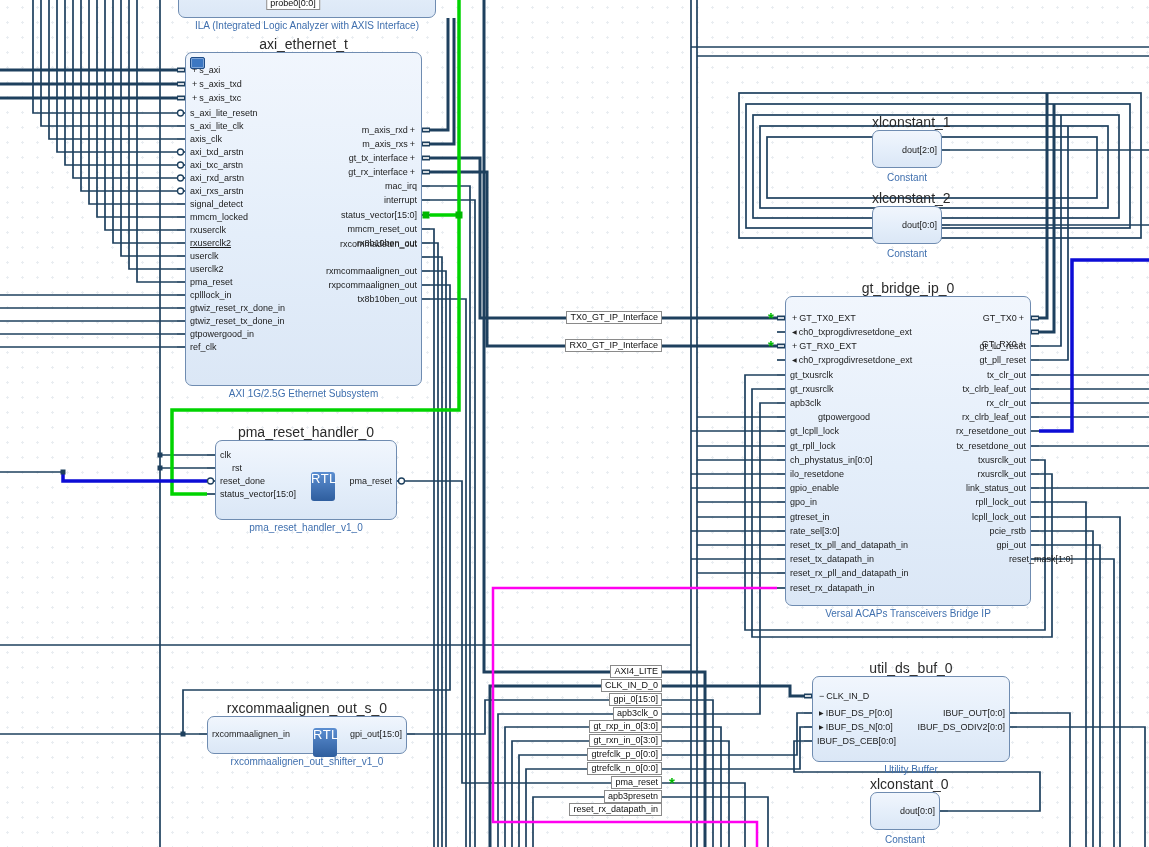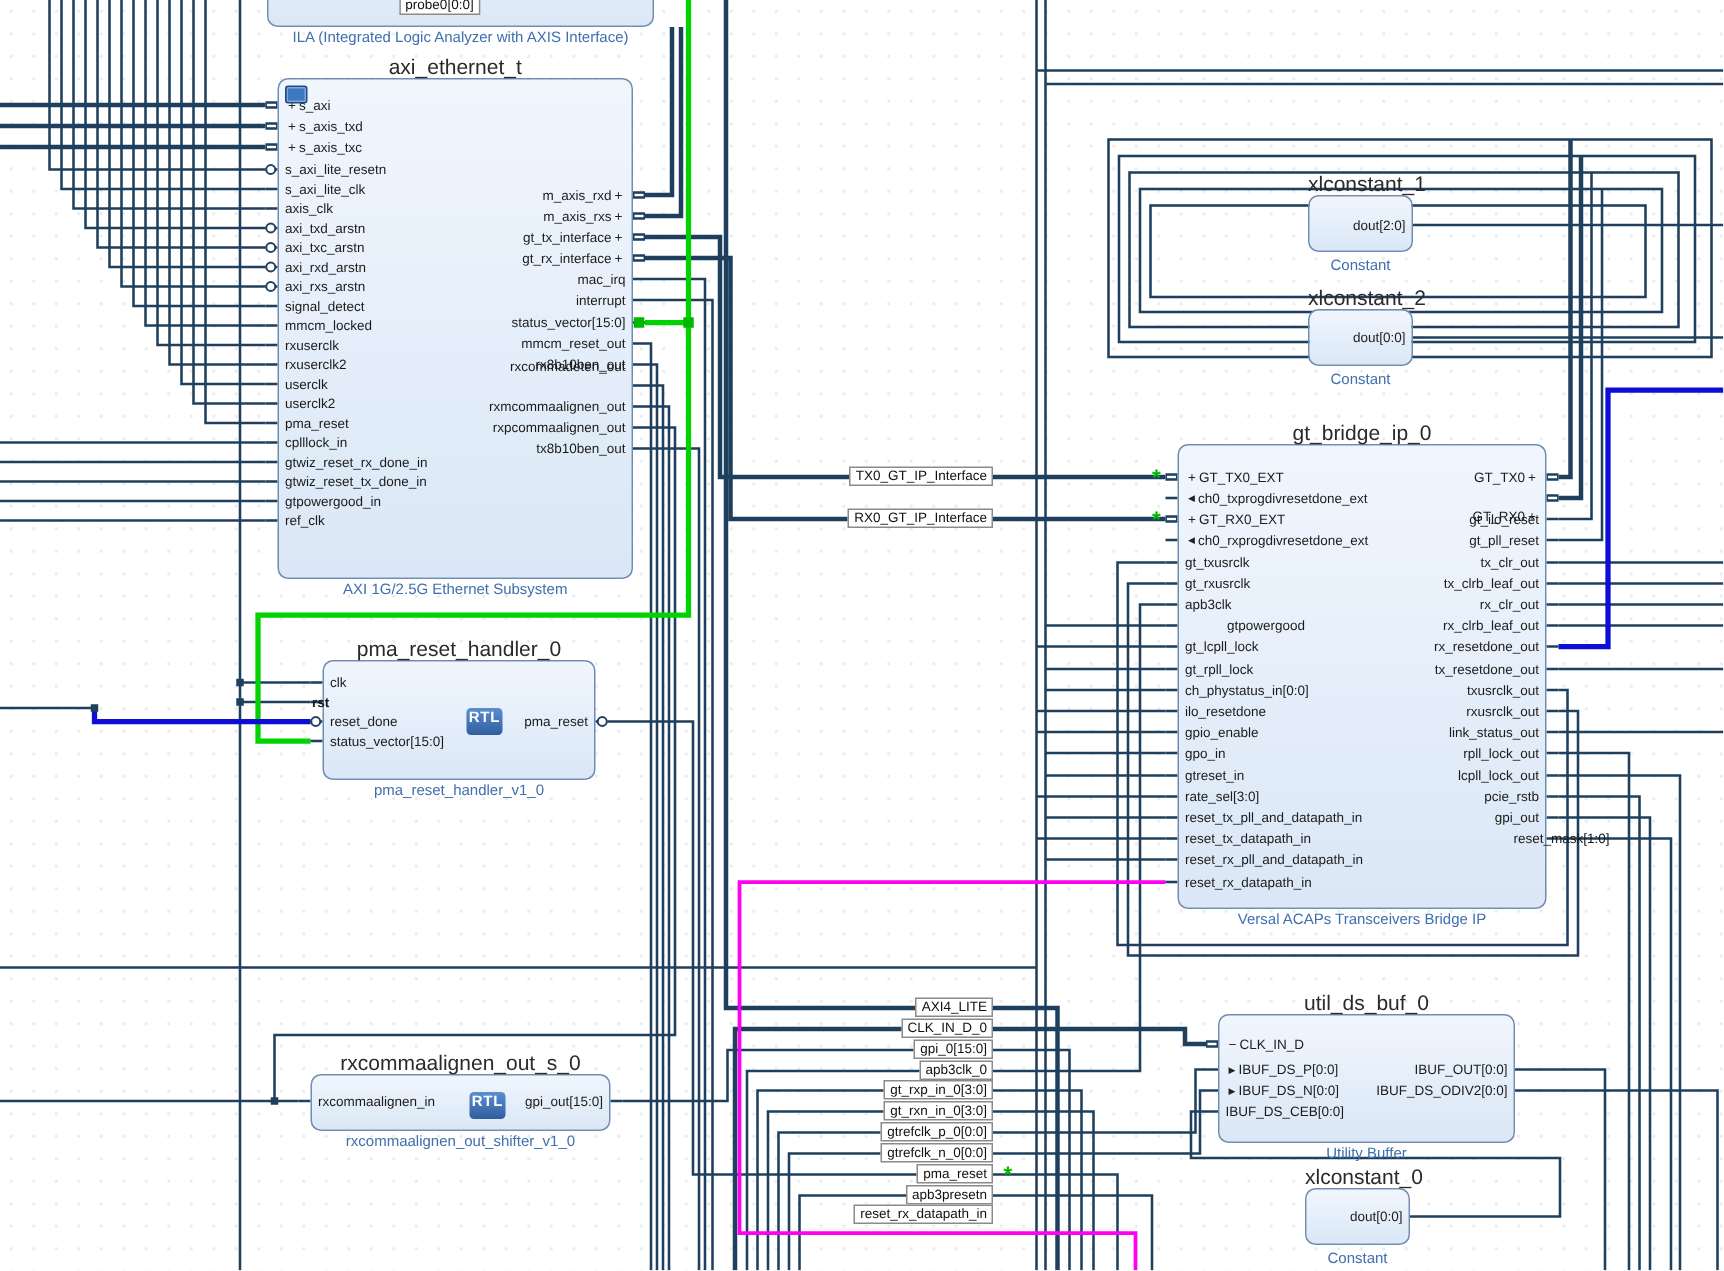--- a/index.html
+++ b/index.html
@@ -14,22 +14,22 @@
        background:linear-gradient(180deg,#f1f6fd 0%,#e4eefa 55%,#dbe7f6 100%);}
   .blk-title{position:absolute;z-index:3;font-size:14px;color:#2a2a2a;text-align:center;white-space:nowrap;}
   .blk-sub{position:absolute;z-index:3;font-size:10px;color:#3f6fae;text-align:center;white-space:nowrap;}
   .port{position:absolute;z-index:3;height:12px;line-height:12px;font-size:9px;color:#1b1b1b;white-space:nowrap;}
   .port-l{text-align:left;}
   .port-r{text-align:right;}
   .mk{display:inline-block;margin:0 2px;font-size:9px;color:#222;}
   .mk-tri{font-size:6px;transform:translateY(-1px);}
   .netlabel{position:absolute;z-index:5;height:13px;line-height:11px;font-size:9px;color:#101010;
             background:#ffffff;border:1px solid #8a8a8a;padding:0 3px;white-space:nowrap;box-sizing:border-box;}
-  .rtl-badge{position:absolute;z-index:4;width:24px;height:18px;line-height:13px;border-radius:3px;
-             background:linear-gradient(180deg,#5b8ed1,#2f5e9e);color:#fff;font-size:10px;font-weight:bold;
+  .rtl-badge{position:absolute;z-index:4;width:24px;height:29px;line-height:13px;border-radius:3px;
+             background:linear-gradient(180deg,#5b8ed1,#2f5e9e);color:#fff;font-size:13px;font-weight:normal;
              text-align:center;letter-spacing:.5px;}
   .ip-icon{position:absolute;z-index:4;width:13px;height:10px;border-radius:2px;background:#3c77c2;
            border:1px solid #1f4c86;box-shadow:inset 0 0 0 1px rgba(255,255,255,.35);}
 </style>
 </head>
 <body>
 
 <div id="canvas">
   <svg id="wires" width="1149" height="847">
       <polyline points="33,0 33,113 177,113" fill="none" stroke="#1e405e" stroke-width="1.7"></polyline>
@@ -260,21 +260,21 @@
     <div class="port port-l" style="left: 190px; top: 107px; width: 227px;"><span>s_axi_lite_resetn</span></div>
     <div class="port port-l" style="left: 190px; top: 120px; width: 227px;"><span>s_axi_lite_clk</span></div>
     <div class="port port-l" style="left: 190px; top: 133px; width: 227px;"><span>axis_clk</span></div>
     <div class="port port-l" style="left: 190px; top: 146px; width: 227px;"><span>axi_txd_arstn</span></div>
     <div class="port port-l" style="left: 190px; top: 159px; width: 227px;"><span>axi_txc_arstn</span></div>
     <div class="port port-l" style="left: 190px; top: 172px; width: 227px;"><span>axi_rxd_arstn</span></div>
     <div class="port port-l" style="left: 190px; top: 185px; width: 227px;"><span>axi_rxs_arstn</span></div>
     <div class="port port-l" style="left: 190px; top: 198px; width: 227px;"><span>signal_detect</span></div>
     <div class="port port-l" style="left: 190px; top: 211px; width: 227px;"><span>mmcm_locked</span></div>
     <div class="port port-l" style="left: 190px; top: 224px; width: 227px;"><span>rxuserclk</span></div>
-    <div class="port port-l" style="left: 190px; top: 237px; width: 227px;"><span>rxuserclk2</span></div>
+    <div class="port port-l" style="left: 190px; top: 237px; width: 227px; text-decoration: underline;"><span>rxuserclk2</span></div>
     <div class="port port-l" style="left: 190px; top: 250px; width: 227px;"><span>userclk</span></div>
     <div class="port port-l" style="left: 190px; top: 263px; width: 227px;"><span>userclk2</span></div>
     <div class="port port-l" style="left: 190px; top: 276px; width: 227px;"><span>pma_reset</span></div>
     <div class="port port-l" style="left: 190px; top: 289px; width: 227px;"><span>cplllock_in</span></div>
     <div class="port port-l" style="left: 190px; top: 302px; width: 227px;"><span>gtwiz_reset_rx_done_in</span></div>
     <div class="port port-l" style="left: 190px; top: 315px; width: 227px;"><span>gtwiz_reset_tx_done_in</span></div>
     <div class="port port-l" style="left: 190px; top: 328px; width: 227px;"><span>gtpowergood_in</span></div>
     <div class="port port-l" style="left: 190px; top: 341px; width: 227px;"><span>ref_clk</span></div>
     <div class="port port-r" style="left: 190px; top: 124px; width: 227px;"><span>m_axis_rxd</span><span class="mk">+</span></div>
     <div class="port port-r" style="left: 190px; top: 138px; width: 227px;"><span>m_axis_rxs</span><span class="mk">+</span></div>
@@ -336,21 +336,21 @@
     <div class="port port-r" style="left: 790px; top: 496px; width: 236px;"><span>rpll_lock_out</span></div>
     <div class="port port-r" style="left: 790px; top: 511px; width: 236px;"><span>lcpll_lock_out</span></div>
     <div class="port port-r" style="left: 790px; top: 525px; width: 236px;"><span>pcie_rstb</span></div>
     <div class="port port-r" style="left: 790px; top: 539px; width: 236px;"><span>gpi_out</span></div>
     <div class="port port-r" style="left: 790px; top: 553px; width: 236px; margin-left: 47px;"><span>reset_mask[1:0]</span></div>
     <div class="blk" style="left: 215px; top: 440px; width: 182px; height: 80px;"></div>
     <div class="blk-title" style="left: 215px; top: 424px; width: 182px;">pma_reset_handler_0</div>
     <div class="blk-sub" style="left: 203px; top: 522px; width: 206px;">pma_reset_handler_v1_0</div>
     <div class="rtl-badge" style="left: 311px; top: 472px;">RTL</div>
     <div class="port port-l" style="left: 220px; top: 449px; width: 172px;"><span>clk</span></div>
-    <div class="port port-l" style="left: 208px; top: 462px; width: 172px; font-weight: bold;"><span>rst</span></div>
+    <div class="port port-l" style="left: 232px; top: 462px; width: 172px;"><span>rst</span></div>
     <div class="port port-l" style="left: 220px; top: 475px; width: 172px;"><span>reset_done</span></div>
     <div class="port port-l" style="left: 220px; top: 488px; width: 172px;"><span>status_vector[15:0]</span></div>
     <div class="port port-r" style="left: 220px; top: 475px; width: 172px;"><span>pma_reset</span></div>
     <div class="blk" style="left: 207px; top: 716px; width: 200px; height: 38px;"></div>
     <div class="blk-title" style="left: 207px; top: 700px; width: 200px;">rxcommaalignen_out_s_0</div>
     <div class="blk-sub" style="left: 195px; top: 756px; width: 224px;">rxcommaalignen_out_shifter_v1_0</div>
     <div class="rtl-badge" style="left: 313px; top: 728px;">RTL</div>
     <div class="port port-l" style="left: 212px; top: 728px; width: 190px;"><span>rxcommaalignen_in</span></div>
     <div class="port port-r" style="left: 212px; top: 728px; width: 190px;"><span>gpi_out[15:0]</span></div>
     <div class="blk" style="left: 812px; top: 676px; width: 198px; height: 86px;"></div>

